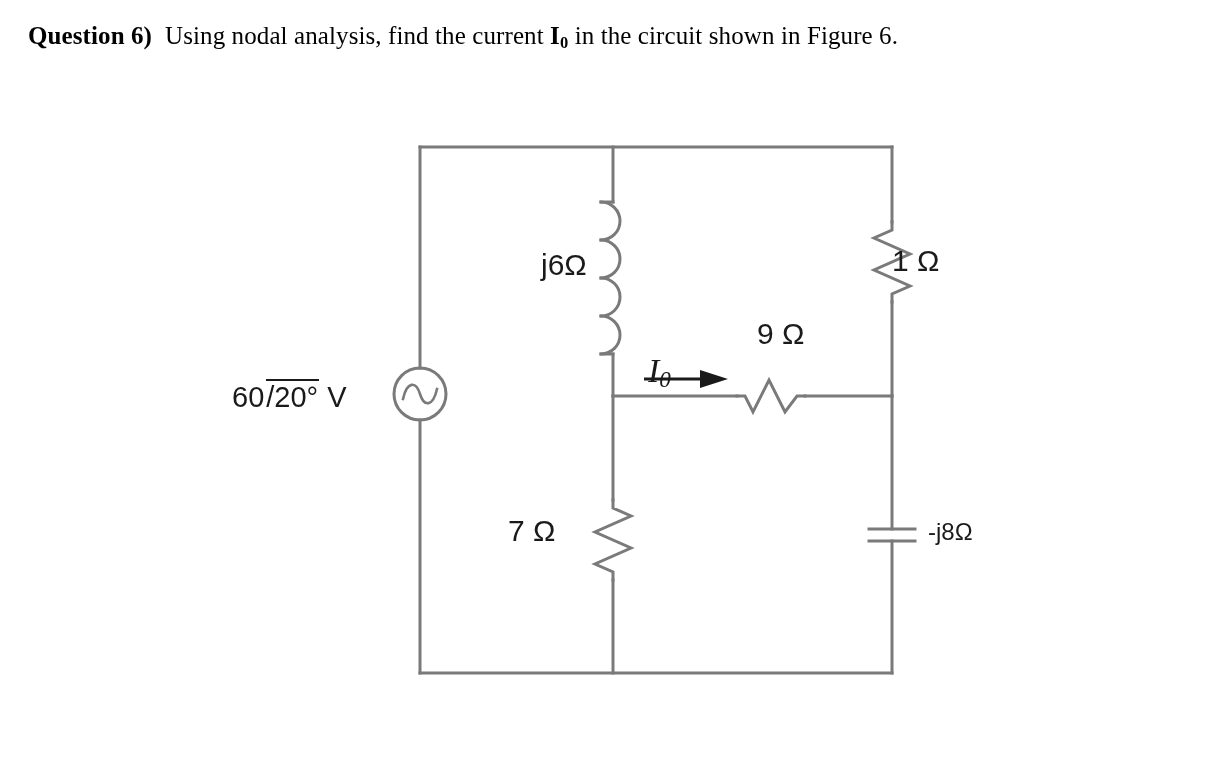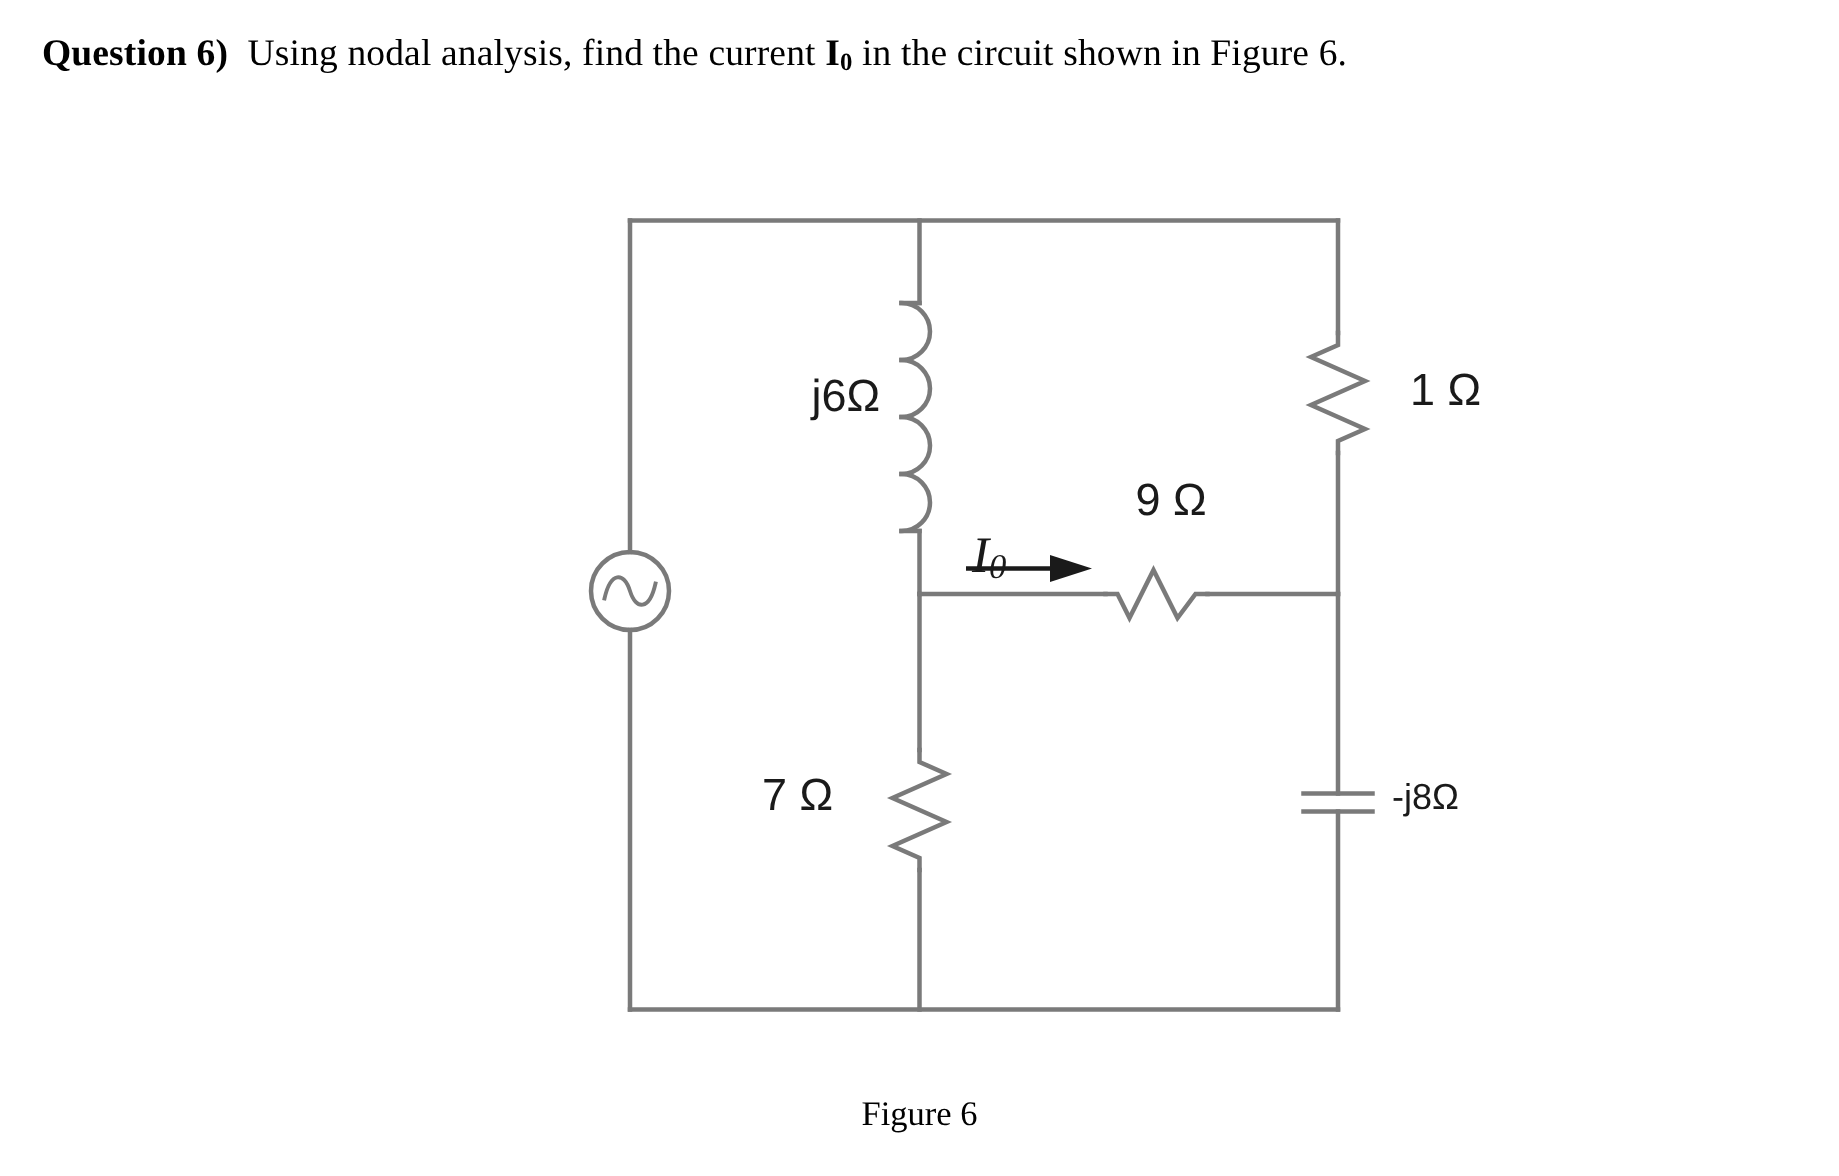--- a/index.html
+++ b/index.html
@@ -68,21 +68,21 @@
     font-family: "Liberation Sans", sans-serif;
     white-space: nowrap;
   }
   .lbl-j6 {
     left: 505px;
     top: 248px;
     font-size: 30px;
     margin-left: 36px;
   }
   .lbl-1ohm {
-    left: 940px;
+    left: 892px;
     top: 244px;
     font-size: 30px;
   }
   .lbl-9ohm {
     left: 757px;
     top: 317px;
     font-size: 30px;
   }
   .lbl-4ohm {
     left: 508px;
@@ -178,16 +178,16 @@
   </svg>
 
   <div class="lbl lbl-j6">j6Ω</div>
   <div class="lbl lbl-1ohm">1 Ω</div>
   <div class="lbl lbl-9ohm">9 Ω</div>
   <div class="lbl lbl-4ohm">7 Ω</div>
   <div class="lbl lbl-j8">-j8Ω</div>
 
   <div class="lbl lbl-io"><span>I</span><sub>0</sub></div>
 
+  <div class="lbl lbl-src"><span>60</span><span class="ang"><span>/</span><span>20°</span></span> <span>V</span></div>
 
-  <div class="figure-caption">Figure 6</div>
 
 </div>
 
 </body></html>

